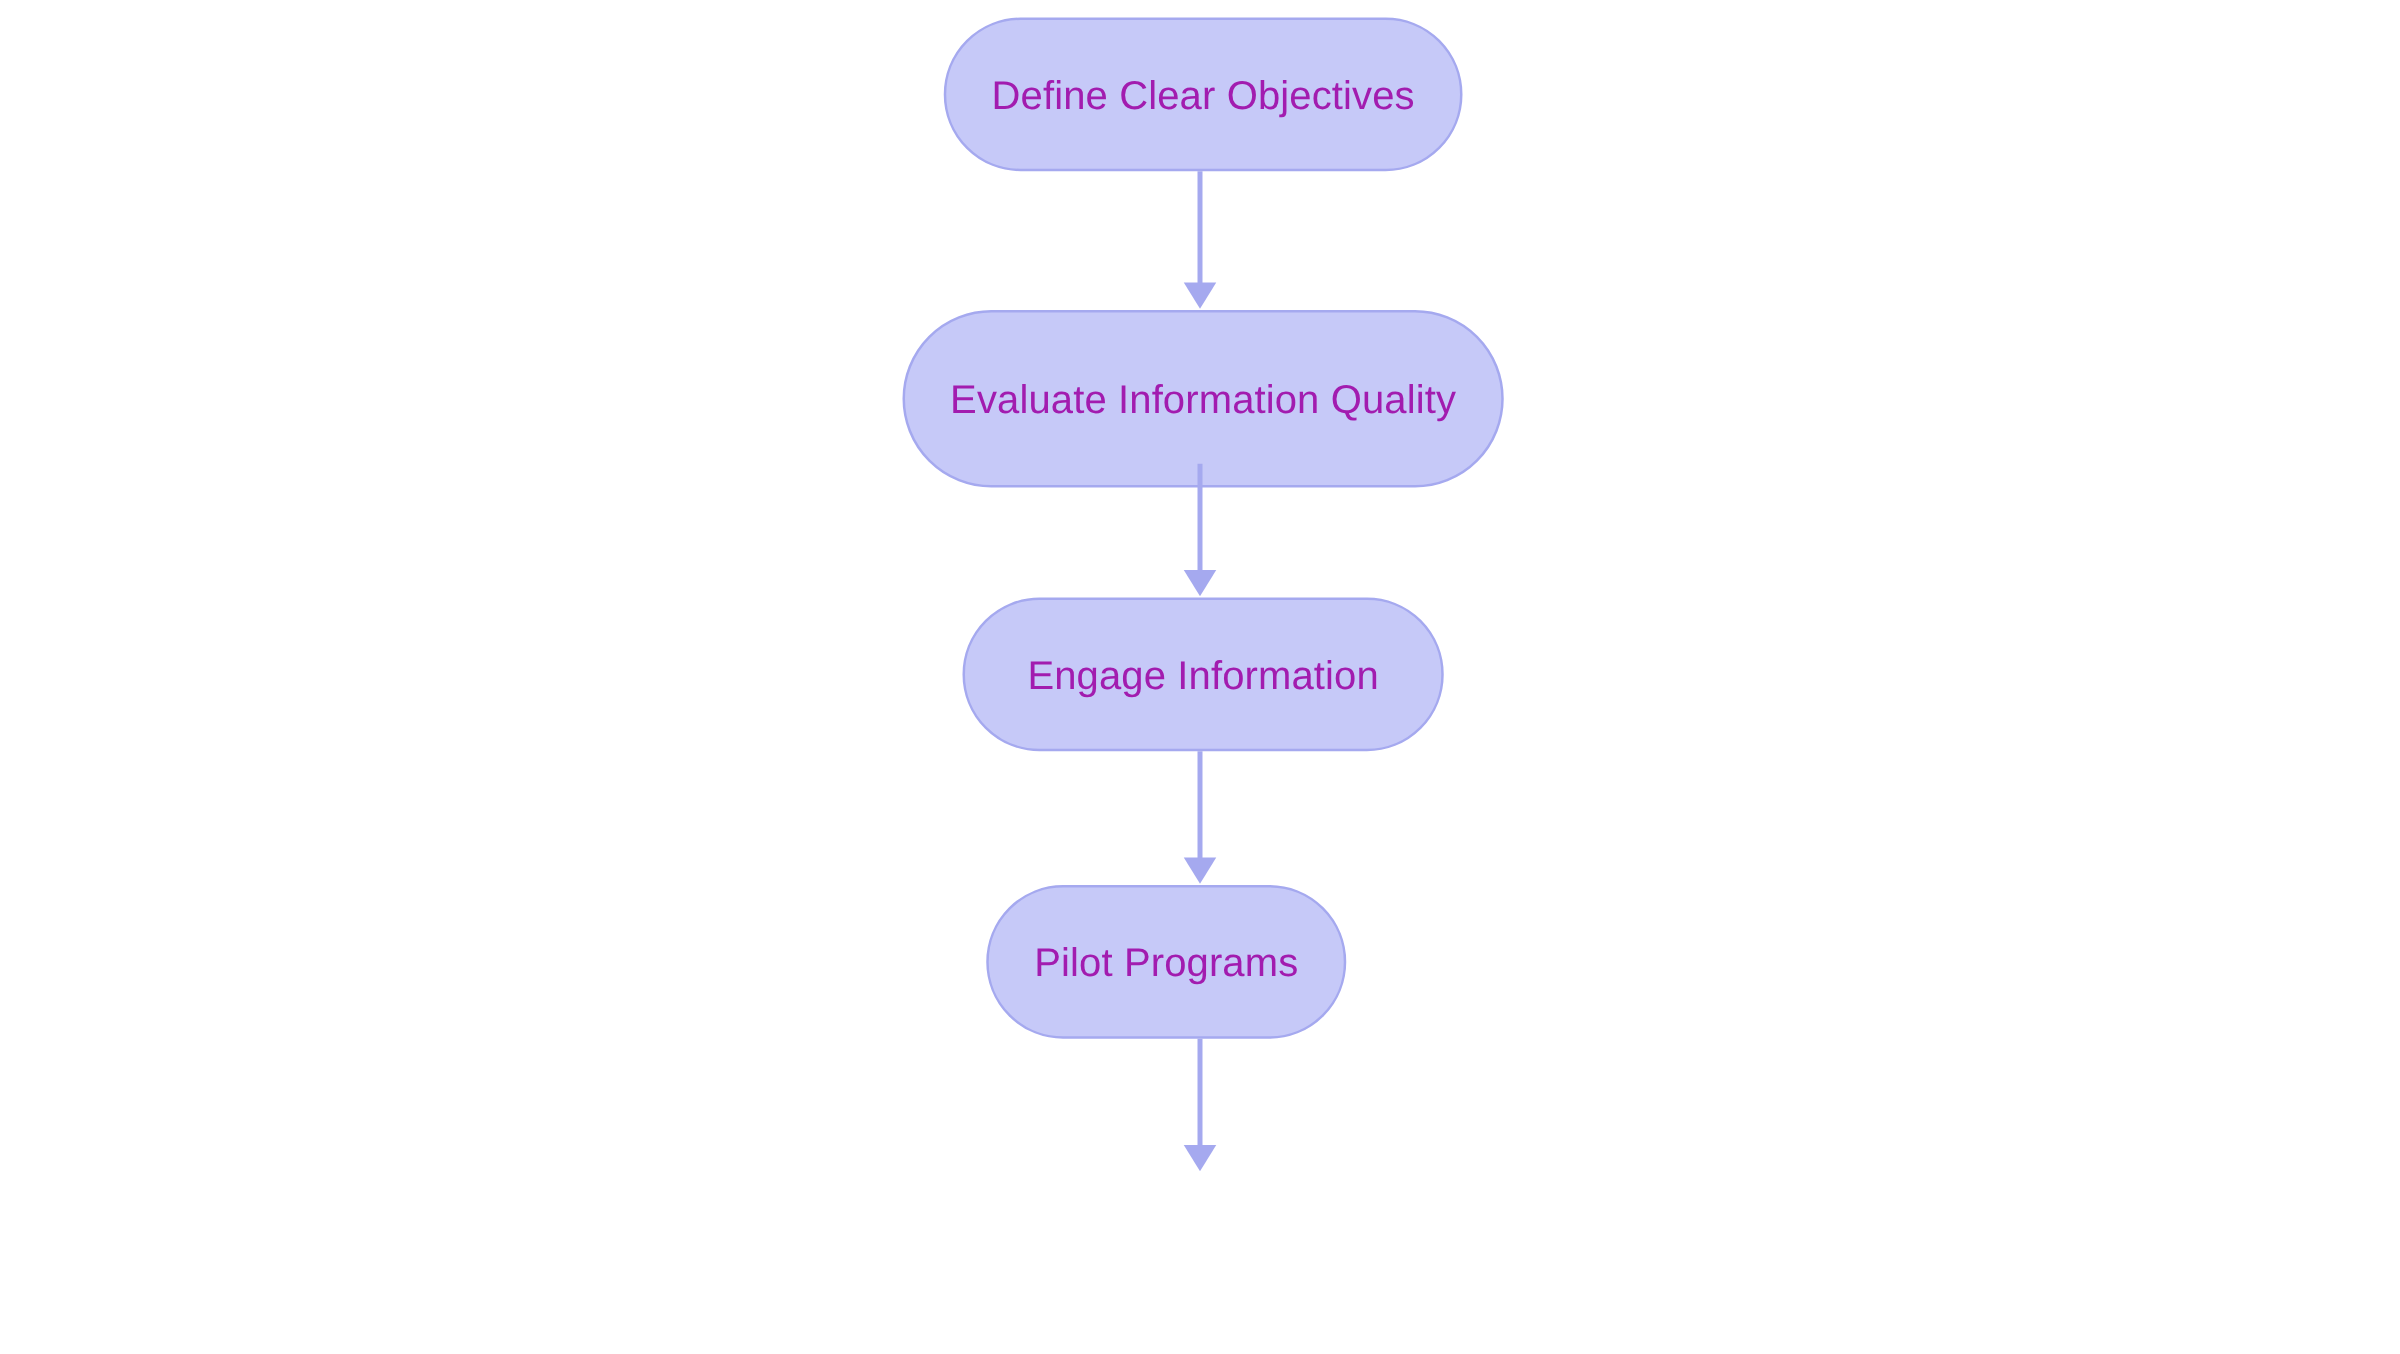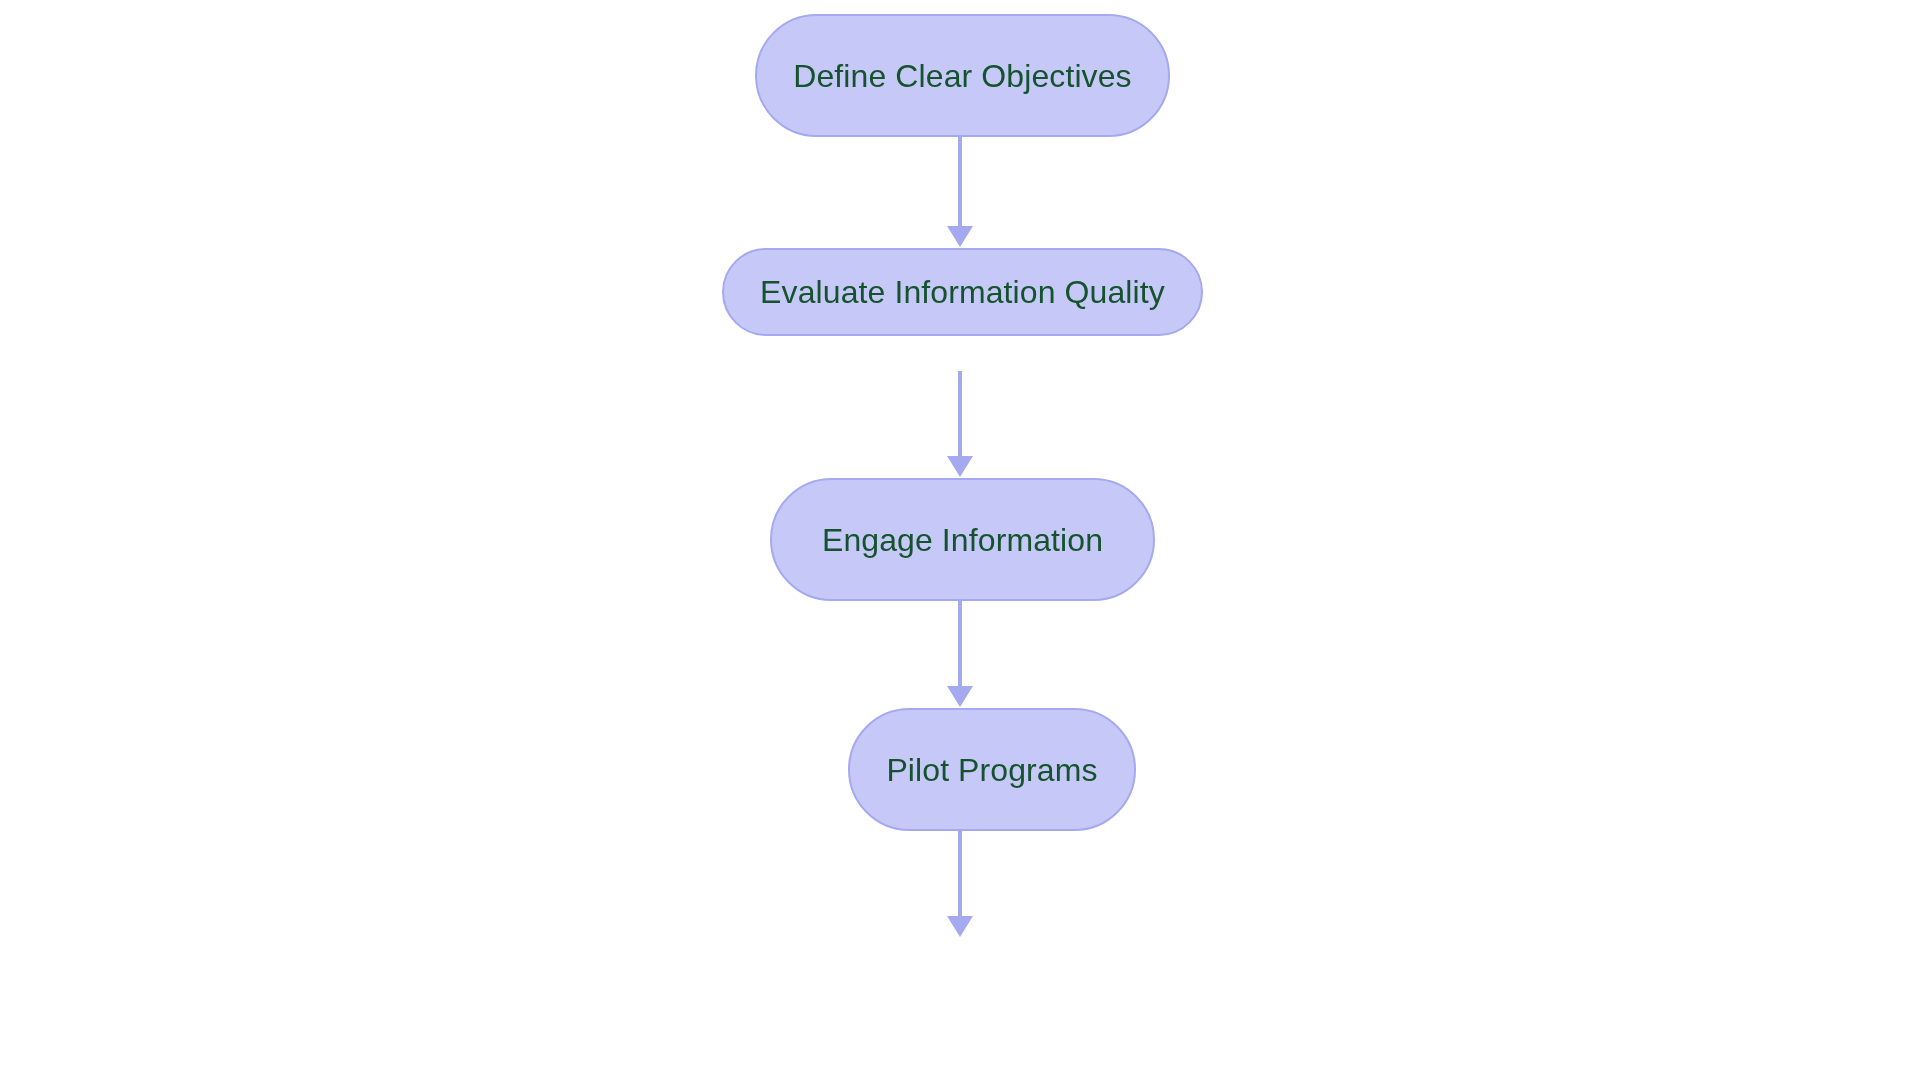--- a/index.html
+++ b/index.html
@@ -38,30 +38,30 @@
     color: #3030d0;
     font-size: 32px;
     font-weight: 400;
     letter-spacing: 0.1px;
     line-height: 1;
     white-space: nowrap;
     user-select: none;
   }
   .node-label {
     display: block;
-    color: #14532d;
+    color: #a21caf;
     font-size: 32px;
     line-height: 1;
     white-space: nowrap;
   }
   
   .node-0 { left: 755px;  top: 14px;   width: 415px; height: 123px; }
-  .node-1 { left: 722px;  top: 248px;  width: 481px; height: 88px; }
+  .node-1 { left: 722px;  top: 248px;  width: 481px; height: 142px; }
   .node-2 { left: 770px;  top: 478px;  width: 385px; height: 123px; }
-  .node-3 { left: 848px;  top: 708px;  width: 288px; height: 123px; }
+  .node-3 { left: 789px;  top: 708px;  width: 288px; height: 123px; }
   .node-4 { left: 760px;  top: 938px;  width: 405px; height: 125px; }
 
   
   .connector {
     position: absolute;
     left: 930px;
     width: 60px;
   }
   .connector svg {
     display: block;

